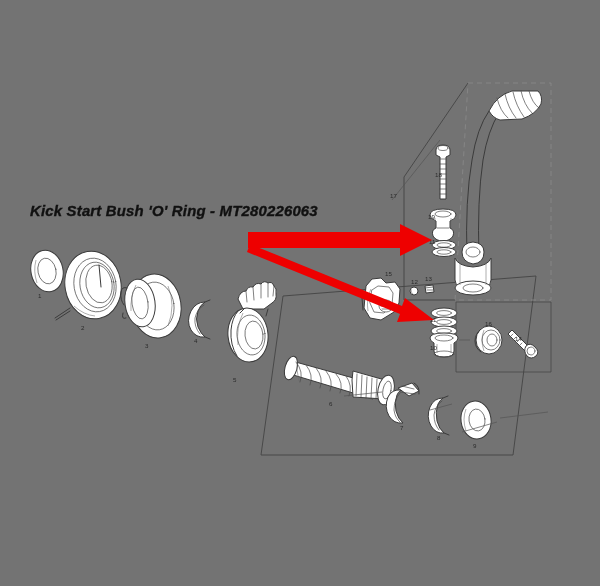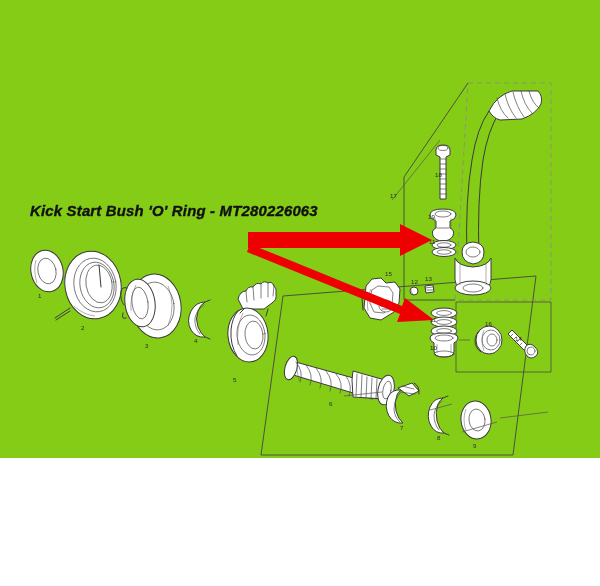--- a/index.html
+++ b/index.html
@@ -3,22 +3,22 @@
 <meta charset="utf-8">
 <title>Kick Start Parts Diagram</title>
 <style>
   html,body{margin:0;padding:0;background:#ffffff;}
   body{
     width:600px;height:586px;
     font-family:"Liberation Sans", sans-serif;
     overflow:hidden;position:relative;
   }
   #stage{
-    position:absolute;left:0;top:0;width:600px;height:458px;
-    background:#84cc16;
+    position:absolute;left:0;top:0;width:600px;height:586px;
+    background:#737373;
   }
   #diagram{
     position:absolute;left:0;top:0;
     width:600px;height:586px;
   }
   
   #annot-title{
     position:absolute;
     left:30px;top:203px;
     font-family:"Liberation Sans", sans-serif;

